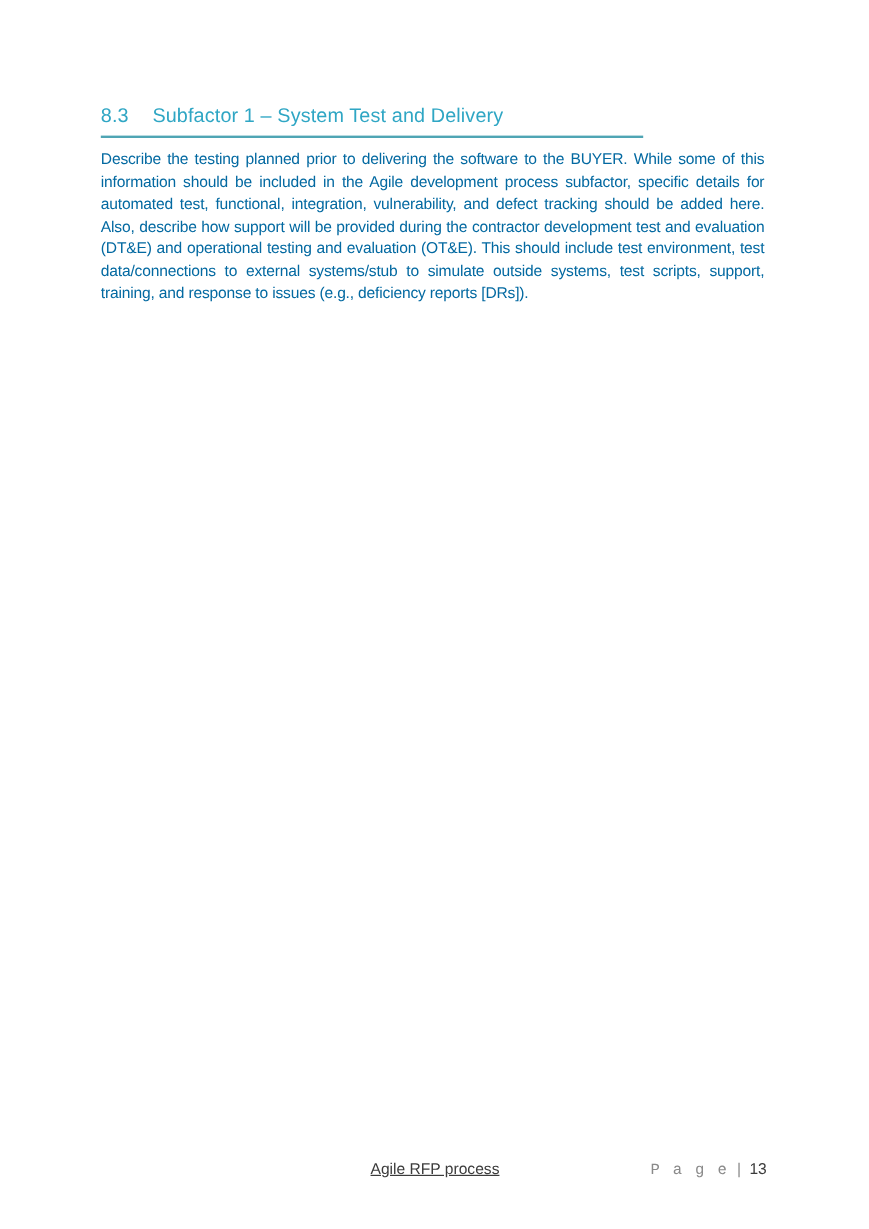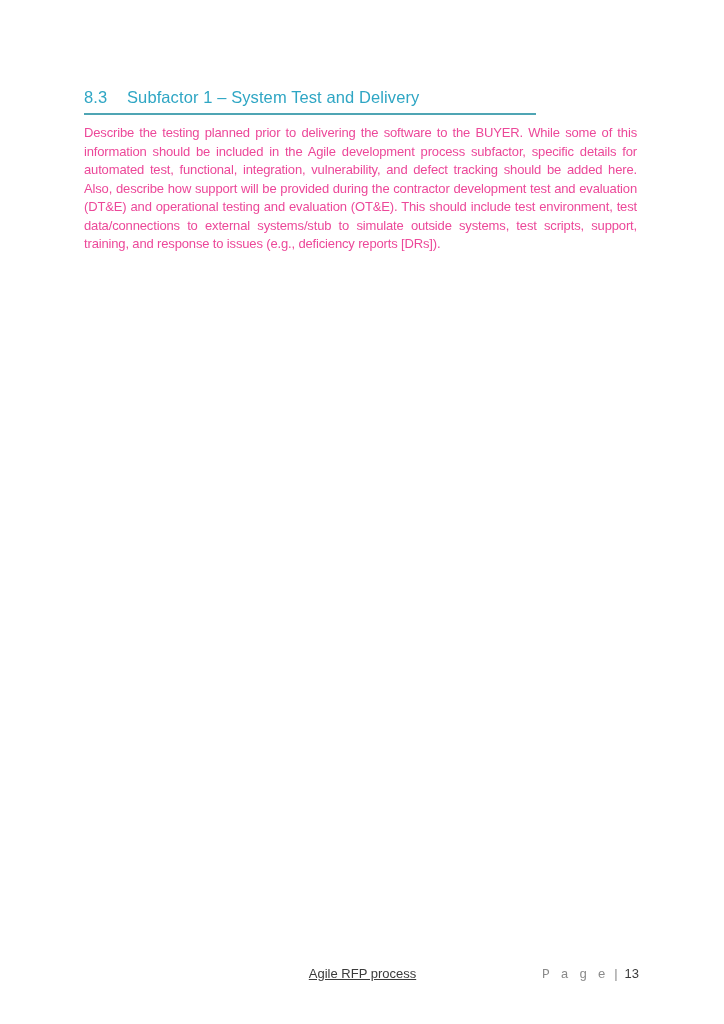--- a/index.html
+++ b/index.html
@@ -44,21 +44,21 @@
     height: 2px;
     margin-top: 5px;
   }
 
   .body-para {
     margin-top: 9px;
     font-size: 13px;
     line-height: 18.5px;
     letter-spacing: -0.15px;
     text-align: justify;
-    color: #ec4899;
+    color: #0369a1;
   }
 
   .body-para + .body-para {
     margin-top: 7px;
   }
 
   .footer {
     position: absolute;
     left: 86px;
     top: 966px;

